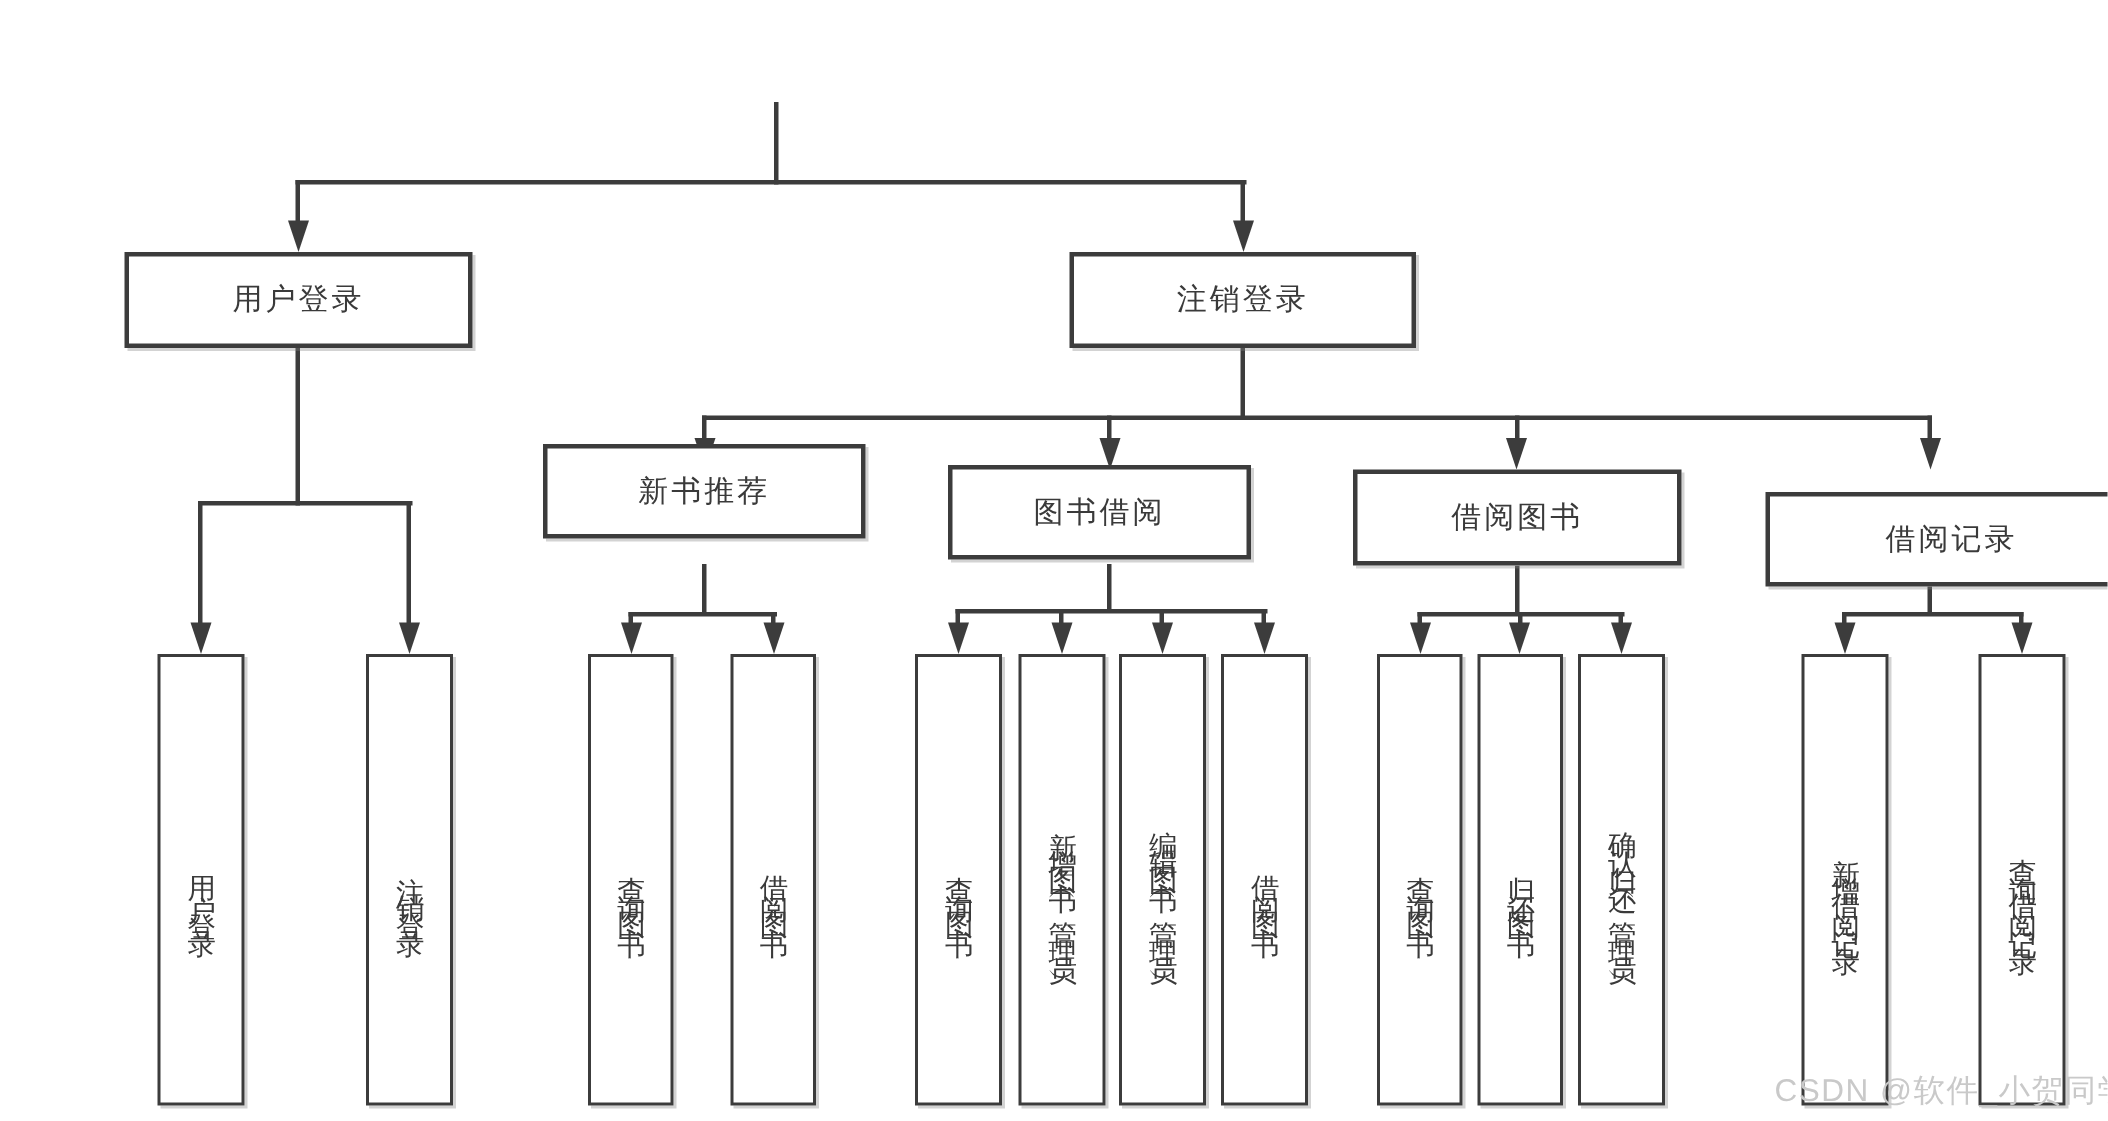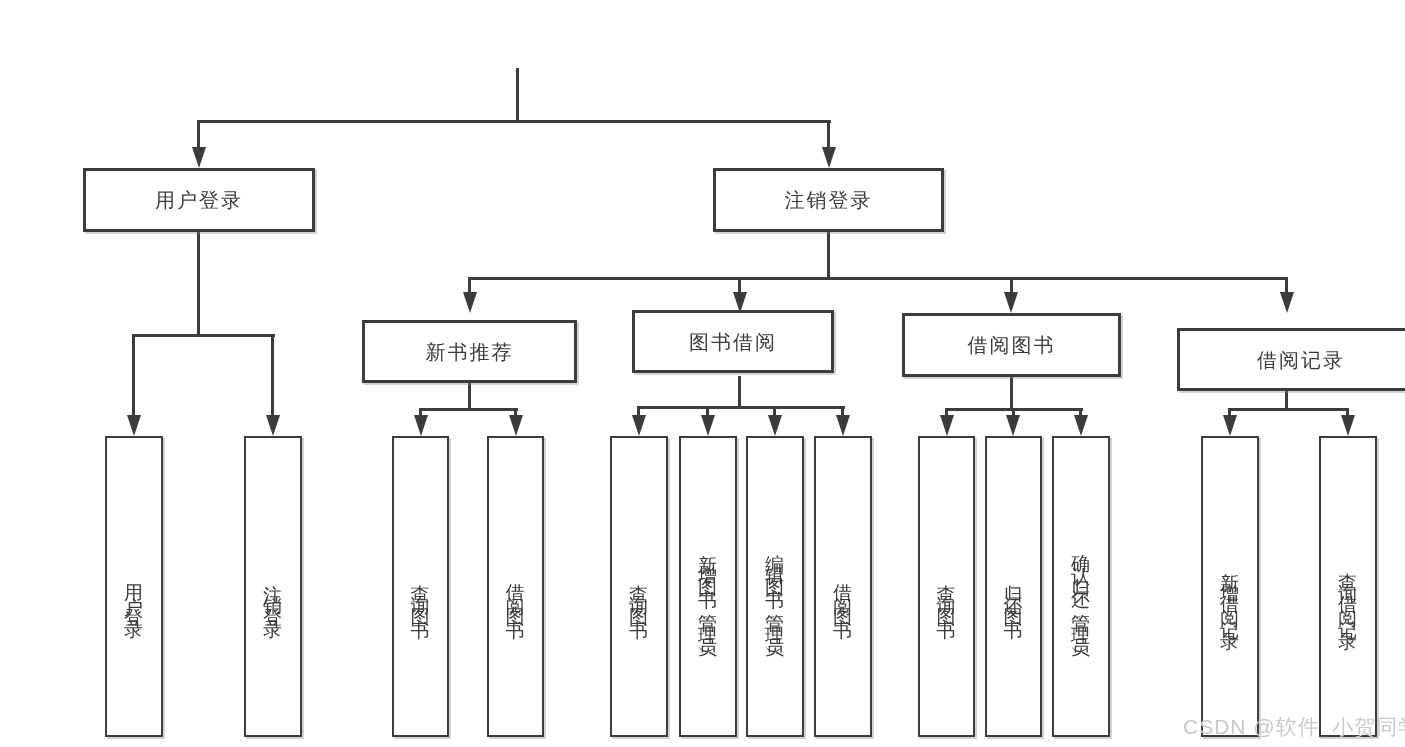--- a/index.html
+++ b/index.html
@@ -108,21 +108,21 @@
   <div class="line" style="left:468px;top:277px;width:820px;height:3px"></div>
   <div class="line" style="left:468px;top:277px;width:3px;height:17px"></div>
   <div class="arrow" style="left:463px;top:292px"></div>
   <div class="line" style="left:738px;top:277px;width:3px;height:17px"></div>
   <div class="arrow" style="left:733px;top:292px"></div>
   <div class="line" style="left:1010px;top:277px;width:3px;height:17px"></div>
   <div class="arrow" style="left:1004px;top:292px"></div>
   <div class="line" style="left:1285px;top:277px;width:3px;height:17px"></div>
   <div class="arrow" style="left:1280px;top:292px"></div>
 
-  <div class="node" style="left:362px;top:320px;width:215px;height:63px">
+  <div class="node" style="left:362px;top:296px;width:215px;height:63px">
     <span class="h-label">新书推荐</span>
   </div>
   <div class="node" style="left:632px;top:310px;width:202px;height:63px">
     <span class="h-label">图书借阅</span>
   </div>
   <div class="node" style="left:902px;top:313px;width:219px;height:64px">
     <span class="h-label">借阅图书</span>
   </div>
   <div class="node" style="left:1177px;top:328px;width:248px;height:63px">
     <span class="h-label">借阅记录</span>

